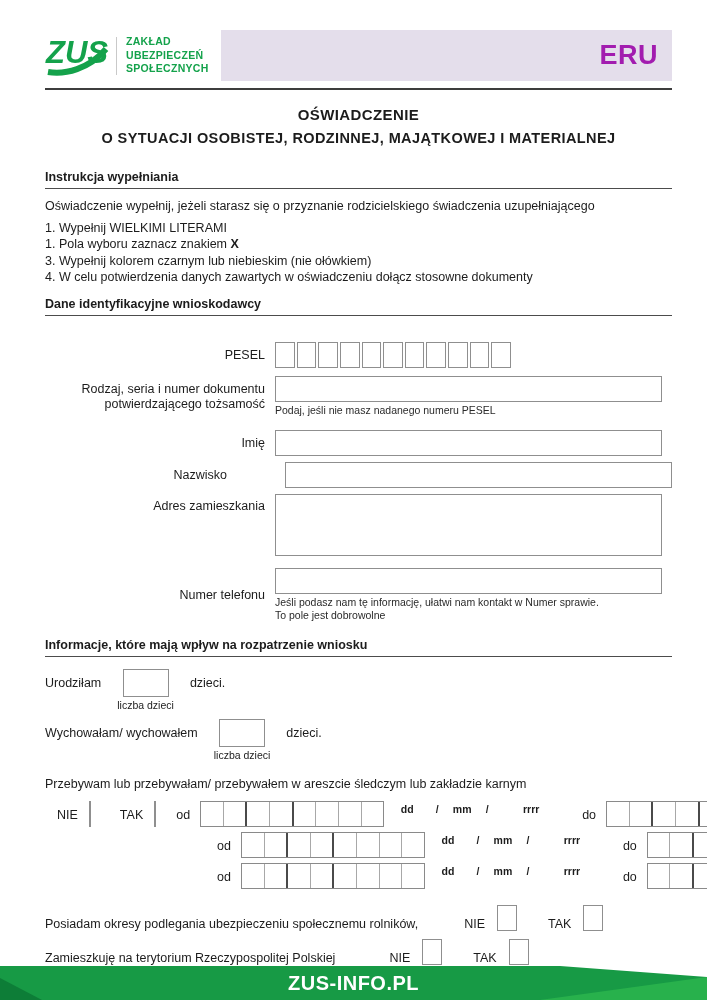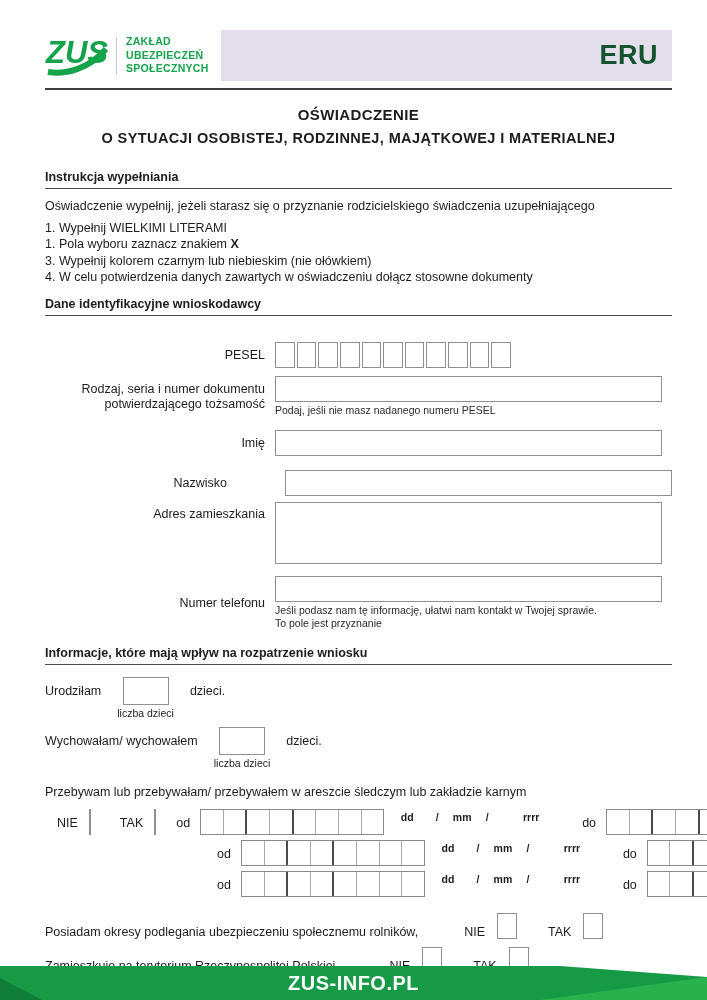--- a/index.html
+++ b/index.html
@@ -8,21 +8,21 @@
           outline:1px solid #d9d9d9; overflow:hidden; }
   .content { padding-left:45px; padding-right:35px; }
 
   
   .header { display:flex; align-items:stretch; margin-top:30px; height:51px; }
   .logo-block { display:flex; align-items:center; background:#fff; padding-right:12px; }
   .logo-svg { display:block; }
   .logo-divider { width:1px; height:38px; background:#c9c9c9; margin:0 9px 0 7px; }
   .org-name { font-size:10.5px; font-weight:bold; color:#14a24b; line-height:1.3; letter-spacing:.3px; }
   .header-bar { flex:1; background:#e4deeb; display:flex; align-items:center; justify-content:flex-end; padding-right:14px; }
-  .form-code { font-size:27px; font-weight:bold; color:#14532d; letter-spacing:.5px; }
+  .form-code { font-size:27px; font-weight:bold; color:#a21caf; letter-spacing:.5px; }
   .header-rule { border-top:2px solid #3d3d3d; margin-top:7px; }
 
   
   .title1 { text-align:center; font-size:15px; font-weight:bold; margin-top:16px; letter-spacing:.4px; }
   .title2 { text-align:center; font-size:14.5px; font-weight:bold; margin-top:7px; letter-spacing:.4px; }
 
   
   .section-head { font-size:12.5px; font-weight:bold; padding-bottom:4px; border-bottom:1.5px solid #4c4c4c; }
   .mt-instr { margin-top:24px; }
   .mt-dane  { margin-top:12px; }
@@ -144,41 +144,41 @@
       </div>
     </div>
 
     <div class="frow" style="margin-top:13px;">
       <div class="flabel">Imię</div>
       <div class="ffield">
           <div class="tbox h26"></div>
         </div>
     </div>
 
-    <div class="frow" style="margin-top:14px;gap:48px;">
+    <div class="frow" style="margin-top:6px;gap:48px;">
       <div class="flabel">Nazwisko</div>
       <div class="ffield">
           <div class="tbox h26"></div>
         </div>
     </div>
 
     <div class="frow" style="margin-top:6px;">
       <div class="flabel top">Adres zamieszkania</div>
       <div class="ffield">
           <div class="tbox h62"></div>
         </div>
     </div>
 
     <div class="frow" style="margin-top:12px;">
       <div class="flabel">Numer telefonu</div>
       <div class="ffield">
         <div class="tbox h26"></div>
         <div class="hint">
-          <div>Jeśli podasz nam tę informację, ułatwi nam kontakt w Twojej sprawie.</div>
-          <div>To pole jest przyznanie</div>
+          <div>Jeśli podasz nam tę informację, ułatwi nam kontakt w Numer sprawie.</div>
+          <div>To pole jest dobrowolne</div>
         </div>
       </div>
     </div>
 
     <div class="section-head mt-info">Informacje, które mają wpływ na rozpatrzenie wniosku</div>
 
     <div class="count-row" style="margin-top:12px;">
       <span class="pt6">Urodziłam</span>
       <div class="count-wrap" style="margin-left:16px;">
         <div class="count-box"></div>

